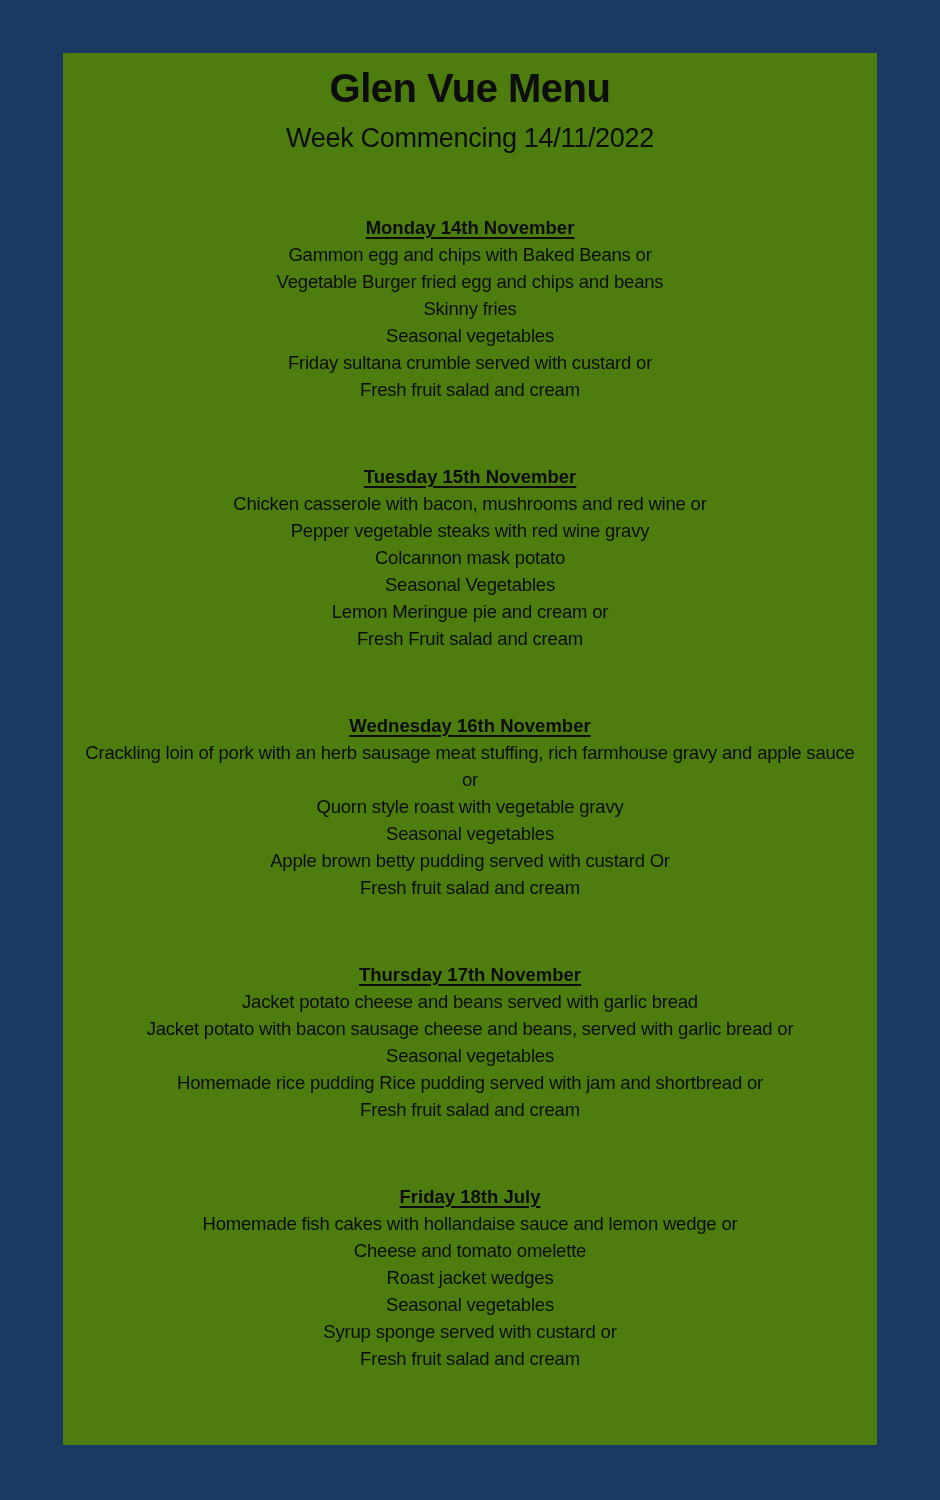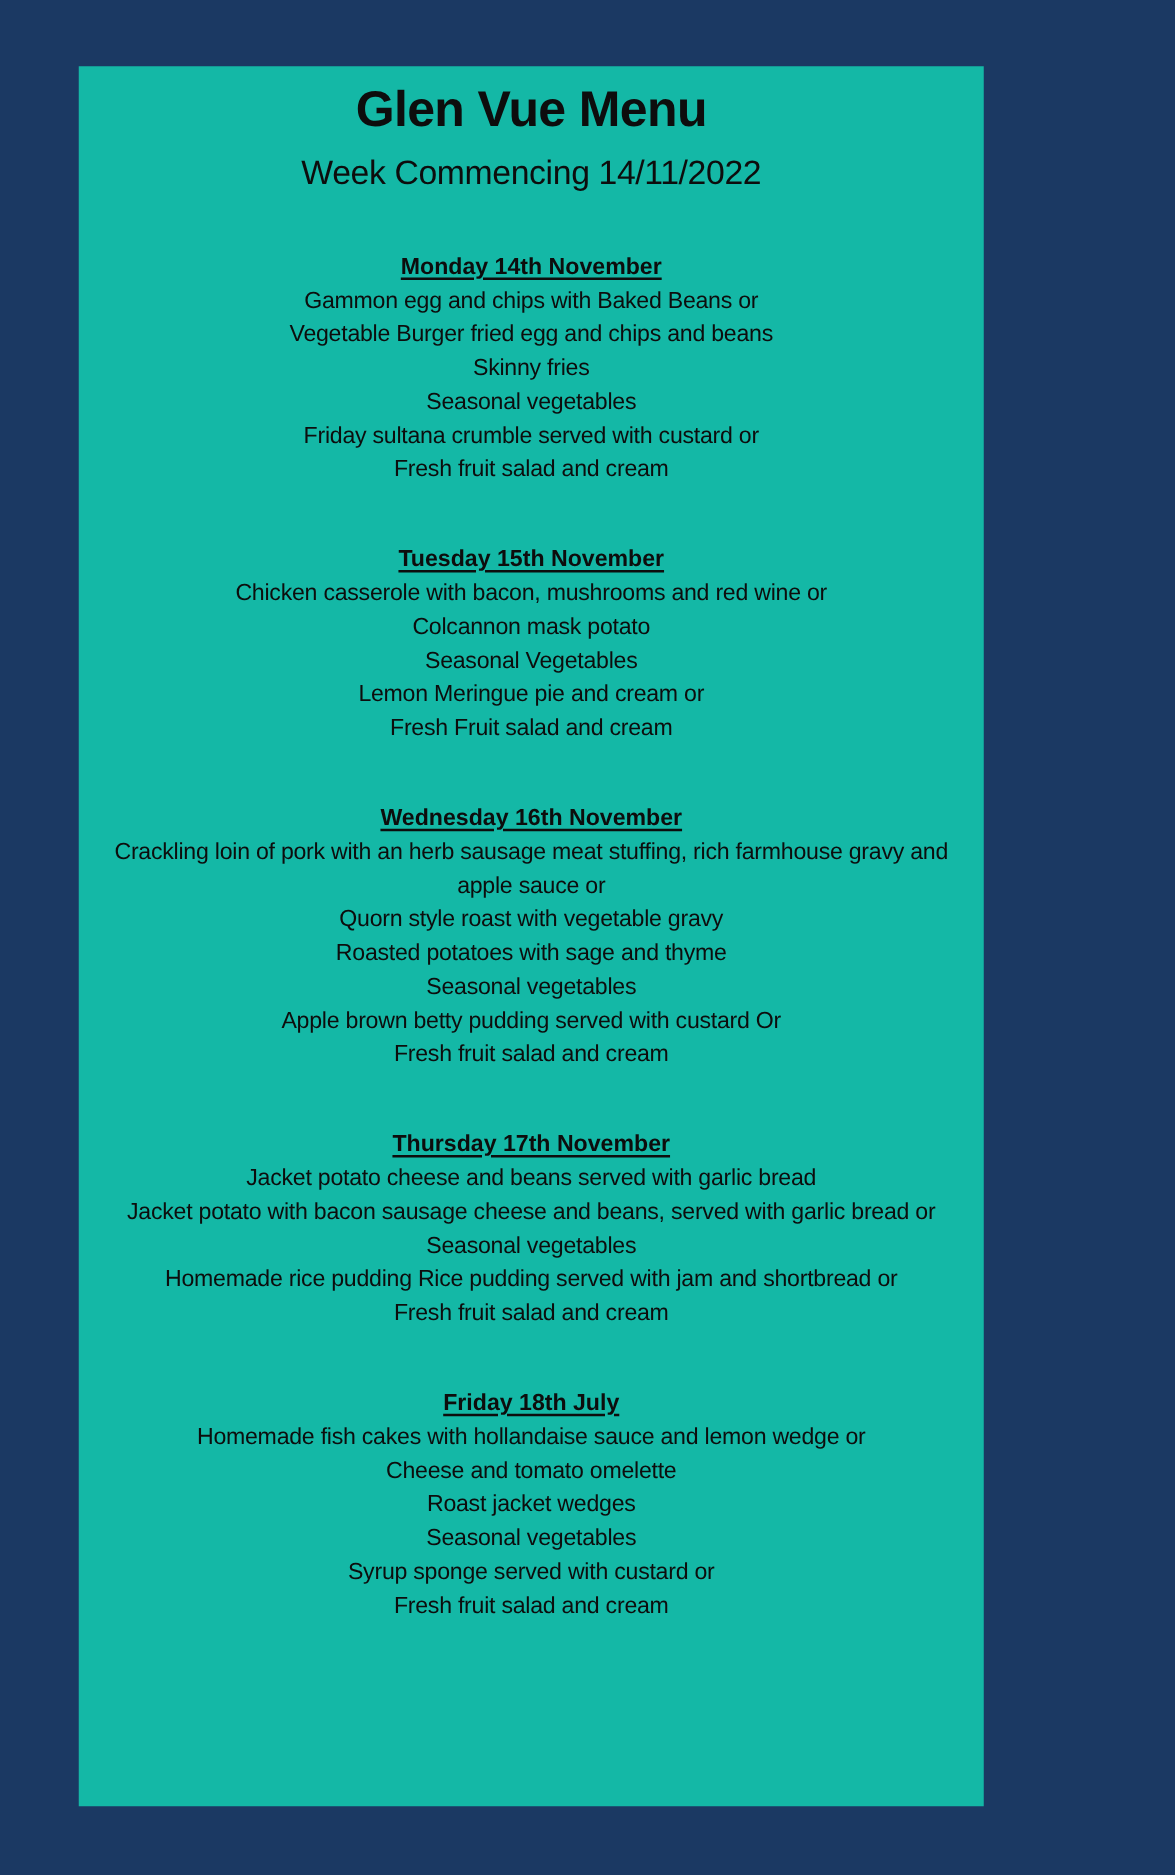--- a/index.html
+++ b/index.html
@@ -15,23 +15,23 @@
     position: relative;
     width: 940px;
     height: 1500px;
     background: #1b3963;
     overflow: hidden;
   }
   .page {
     position: absolute;
     left: 63px;
     top: 53px;
-    width: 724px;
+    width: 814px;
     height: 1392px;
-    background: #14b8a6;
+    background: #4d7c0f;
     box-sizing: border-box;
     padding: 8px 20px 0 20px;
     text-align: center;
     color: #111111;
   }
   .title {
     font-size: 40px;
     font-weight: 700;
     letter-spacing: -0.5px;
     margin: 4px 0 0 0;
@@ -39,21 +39,21 @@
     color: #0d0d0d;
   }
   .subtitle {
     font-size: 27px;
     font-weight: 400;
     margin: 12px 0 0 0;
     letter-spacing: -0.3px;
     color: #0d0d0d;
   }
   .day-section {
-    margin-top: 45px;
+    margin-top: 60px;
   }
   .day-section.first {
   }
   .day-heading {
     font-size: 18.5px;
     font-weight: 700;
     line-height: 27px;
     text-decoration: underline;
     text-underline-offset: 3px;
     text-decoration-thickness: 2px;
@@ -82,31 +82,31 @@
       <div class="menu-line">Vegetable Burger fried egg and chips and beans</div>
       <div class="menu-line">Skinny fries</div>
       <div class="menu-line">Seasonal vegetables</div>
       <div class="menu-line">Friday sultana crumble served with custard or</div>
       <div class="menu-line">Fresh fruit salad and cream</div>
     </div>
 
     <div class="day-section">
       <div class="day-heading">Tuesday 15th November</div>
       <div class="menu-line">Chicken casserole with bacon, mushrooms and red wine or</div>
+      <div class="menu-line">Pepper vegetable steaks with red wine gravy</div>
       <div class="menu-line">Colcannon mask potato</div>
       <div class="menu-line">Seasonal Vegetables</div>
       <div class="menu-line">Lemon Meringue pie and cream or</div>
       <div class="menu-line">Fresh Fruit salad and cream</div>
     </div>
 
     <div class="day-section">
       <div class="day-heading">Wednesday 16th November</div>
       <div class="menu-line">Crackling loin of pork with an herb sausage meat stuffing, rich farmhouse gravy and apple sauce or</div>
       <div class="menu-line">Quorn style roast with vegetable gravy</div>
-      <div class="menu-line">Roasted potatoes with sage and thyme</div>
       <div class="menu-line">Seasonal vegetables</div>
       <div class="menu-line">Apple brown betty pudding served with custard Or</div>
       <div class="menu-line">Fresh fruit salad and cream</div>
     </div>
 
     <div class="day-section">
       <div class="day-heading">Thursday 17th November</div>
       <div class="menu-line">Jacket potato cheese and beans served with garlic bread</div>
       <div class="menu-line">Jacket potato with bacon sausage cheese and beans, served with garlic bread or</div>
       <div class="menu-line">Seasonal vegetables</div>

